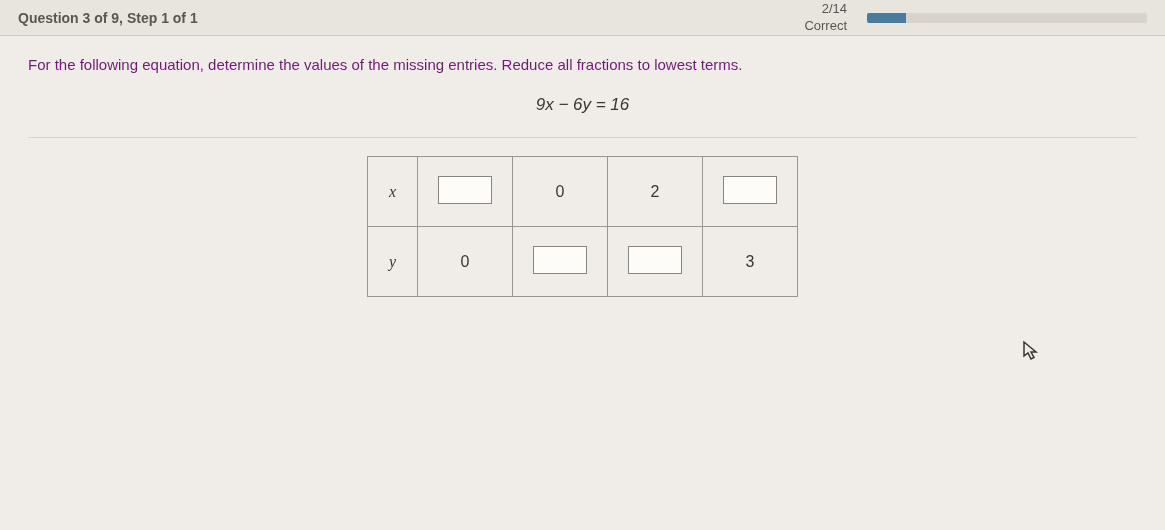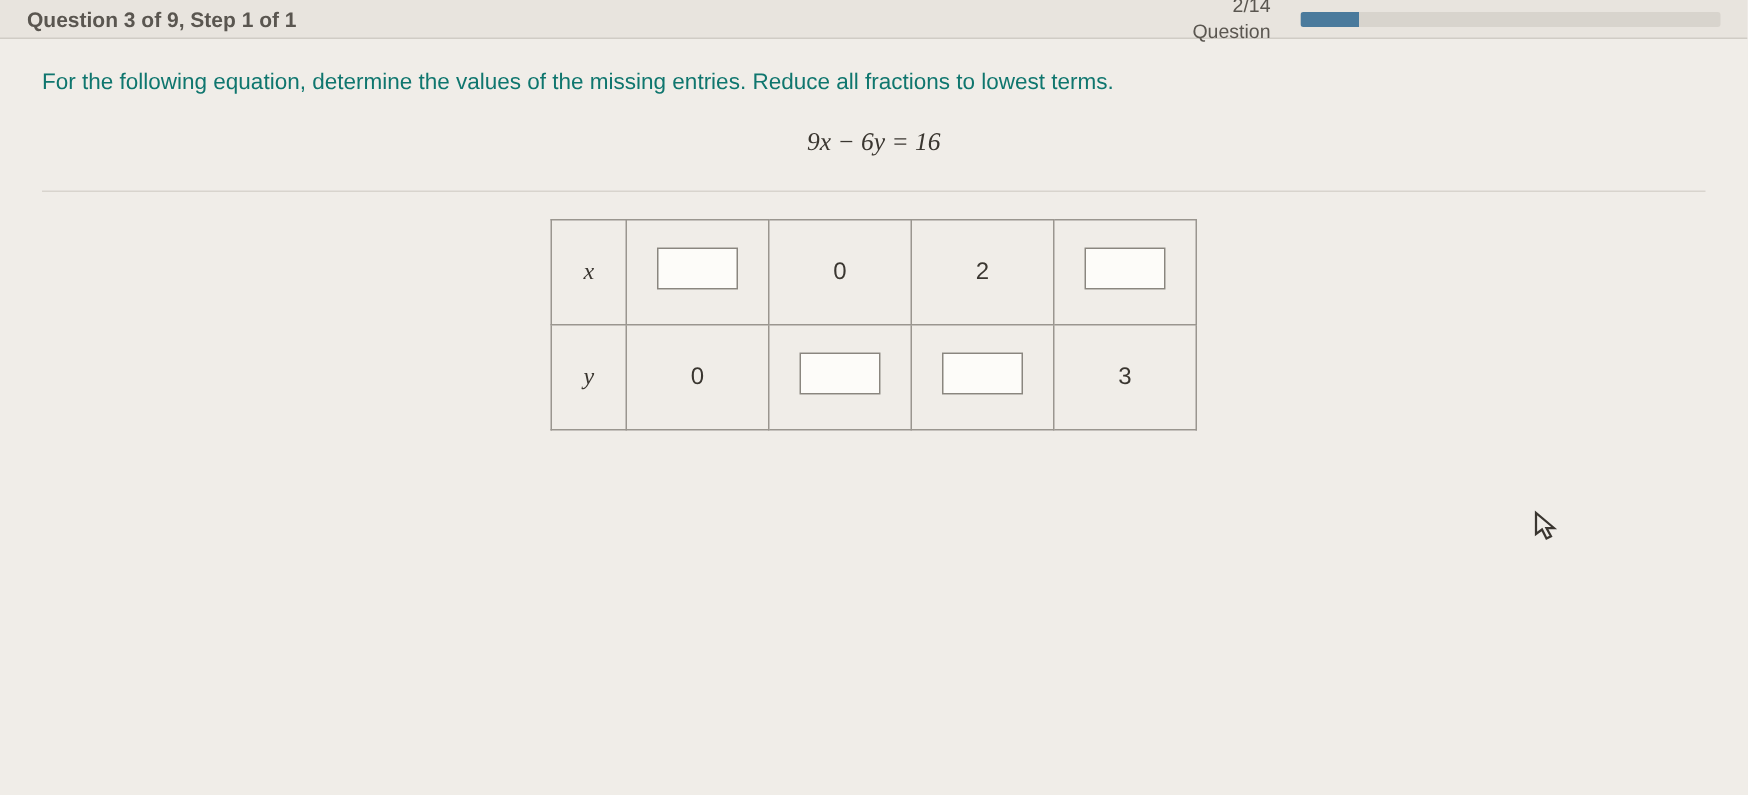--- a/index.html
+++ b/index.html
@@ -13,21 +13,21 @@
       width: 1165px;
       height: 530px;
       overflow: hidden;
       position: relative;
     }
     .header {
       display: flex;
       align-items: center;
       background: #e8e4de;
       border-bottom: 1px solid #d0ccc5;
-      height: 26px;
+      height: 36px;
       padding: 0 18px;
     }
     .question-label {
       font-size: 14px;
       color: #5a5650;
       font-weight: 600;
       flex: 1;
     }
     .score-block {
       text-align: right;
@@ -46,27 +46,27 @@
     .progress-fill {
       height: 100%;
       background: #4a7a9c;
       width: 14%;
     }
     .content {
       padding: 20px 28px;
     }
     .instruction {
       font-size: 15px;
-      color: #0f766e;
+      color: #701a75;
       margin-bottom: 22px;
     }
     .equation {
       text-align: center;
       font-size: 17px;
-      font-family: Liberation Serif, serif;
+      font-family: Liberation Sans, sans-serif;
       font-style: italic;
       color: #3a3630;
       margin-bottom: 22px;
     }
     .note {
       font-size: 14px;
       color: #6a665f;
       margin-bottom: 28px;
     }
     .answer-section {
@@ -116,21 +116,21 @@
       pointer-events: none;
     }
   </style>
 </head>
 <body>
 
 <div class="header">
   <div class="question-label">Question 3 of 9, Step 1 of 1</div>
   <div class="score-block">
     <div>2/14</div>
-    <div>Question</div>
+    <div>Correct</div>
   </div>
   <div class="progress-bar">
     <div class="progress-fill"></div>
   </div>
 </div>
 
 <div class="content">
   <div class="instruction">For the following equation, determine the values of the missing entries. Reduce all fractions to lowest terms.</div>
   <div class="equation">9x − 6y = 16</div>
 

